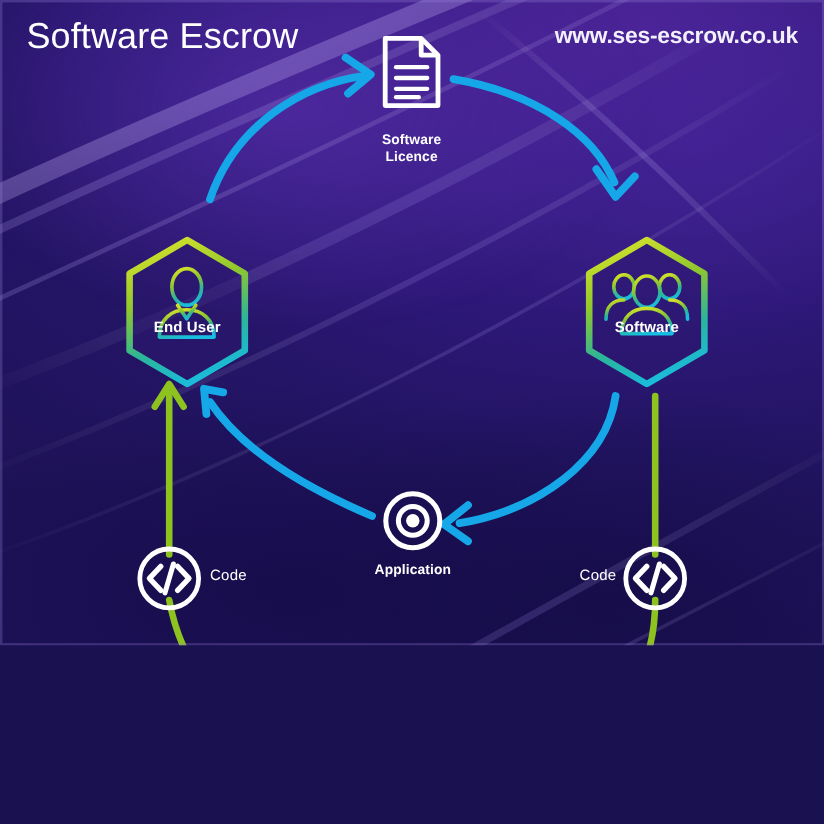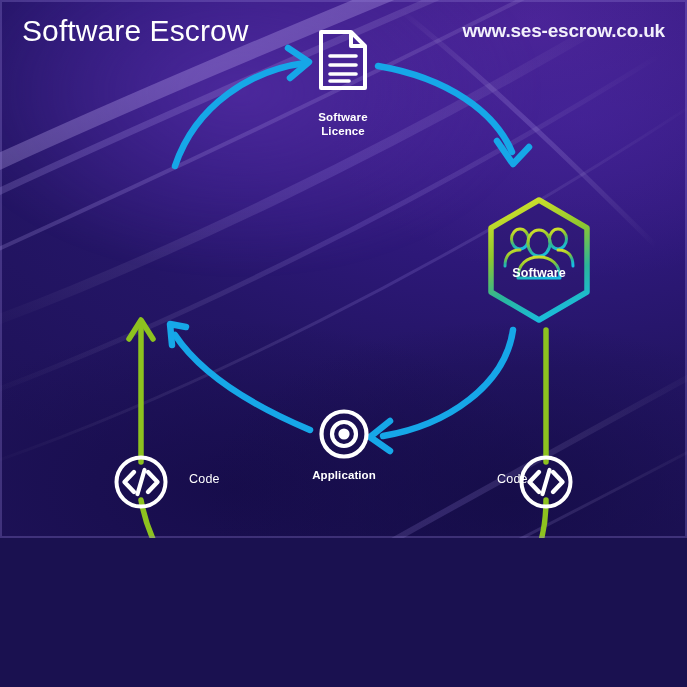--- a/index.html
+++ b/index.html
@@ -76,21 +76,20 @@
     letter-spacing:.1px;
     white-space:pre-line;
     margin-top:22px;
   }
   .code-label{
     position:absolute;
     color:#ffffff;
     font-size:12.5px;
     font-weight:400;
     letter-spacing:.2px;
-    margin-left:14px;
   }
   
   .hex-label{
     position:absolute;
     color:#ffffff;
     font-size:12.5px;
     font-weight:700;
     text-align:center;
     width:100%;
     letter-spacing:.1px;
@@ -216,20 +215,31 @@
       <path d="M40,4 V18 H54" fill="none" stroke="#ffffff" stroke-width="4" stroke-linejoin="round"></path>
       <line x1="19" y1="28" x2="45" y2="28" stroke="#ffffff" stroke-width="3.6" stroke-linecap="round"></line>
       <line x1="19" y1="37" x2="45" y2="37" stroke="#ffffff" stroke-width="3.6" stroke-linecap="round"></line>
       <line x1="19" y1="46" x2="45" y2="46" stroke="#ffffff" stroke-width="3.6" stroke-linecap="round"></line>
       <line x1="19" y1="53" x2="38" y2="53" stroke="#ffffff" stroke-width="3.6" stroke-linecap="round"></line>
     </svg>
   </div>
   <div class="node-label" style="left:283px; top:88px; width:120px;">Software
 Licence</div>
 
+  <div class="node" style="left:99px; top:196px; width:114px; height:128px;">
+    <svg width="114" height="128" viewBox="0 0 114 128">
+      <path d="M57,4 L105,32 L105,96 L57,124 L9,96 L9,32 Z" fill="rgba(44,24,110,0.45)" stroke="url(#hexgrad)" stroke-width="5.5" stroke-linejoin="round"></path>
+      <g transform="translate(30,26) scale(0.95)" fill="none" stroke="url(#hexgrad)" stroke-width="3.2" stroke-linejoin="round" stroke-linecap="round">
+        <ellipse cx="28" cy="18" rx="13" ry="16"></ellipse>
+        <path d="M4,62 C4,46 15,38 28,38 C41,38 52,46 52,62 Z"></path>
+        <path d="M20,34 L28,46 L36,34"></path>
+      </g>
+    </svg>
+    <div class="hex-label" style="top:70px;">End User</div>
+  </div>
 
   <div class="node" style="left:482px; top:196px; width:114px; height:128px;">
     <svg width="114" height="128" viewBox="0 0 114 128">
       <path d="M57,4 L105,32 L105,96 L57,124 L9,96 L9,32 Z" fill="rgba(44,24,110,0.45)" stroke="url(#hexgrad)" stroke-width="5.5" stroke-linejoin="round"></path>
       <g transform="translate(22,28)" fill="none" stroke="url(#hexgrad)" stroke-width="3" stroke-linejoin="round" stroke-linecap="round">
         <ellipse cx="16" cy="15" rx="8.5" ry="10"></ellipse>
         <path d="M1,42 C1,31 7,26 16,26"></path>
         <ellipse cx="54" cy="15" rx="8.5" ry="10"></ellipse>
         <path d="M69,42 C69,31 63,26 54,26"></path>
         <ellipse cx="35" cy="19" rx="11" ry="13"></ellipse>

